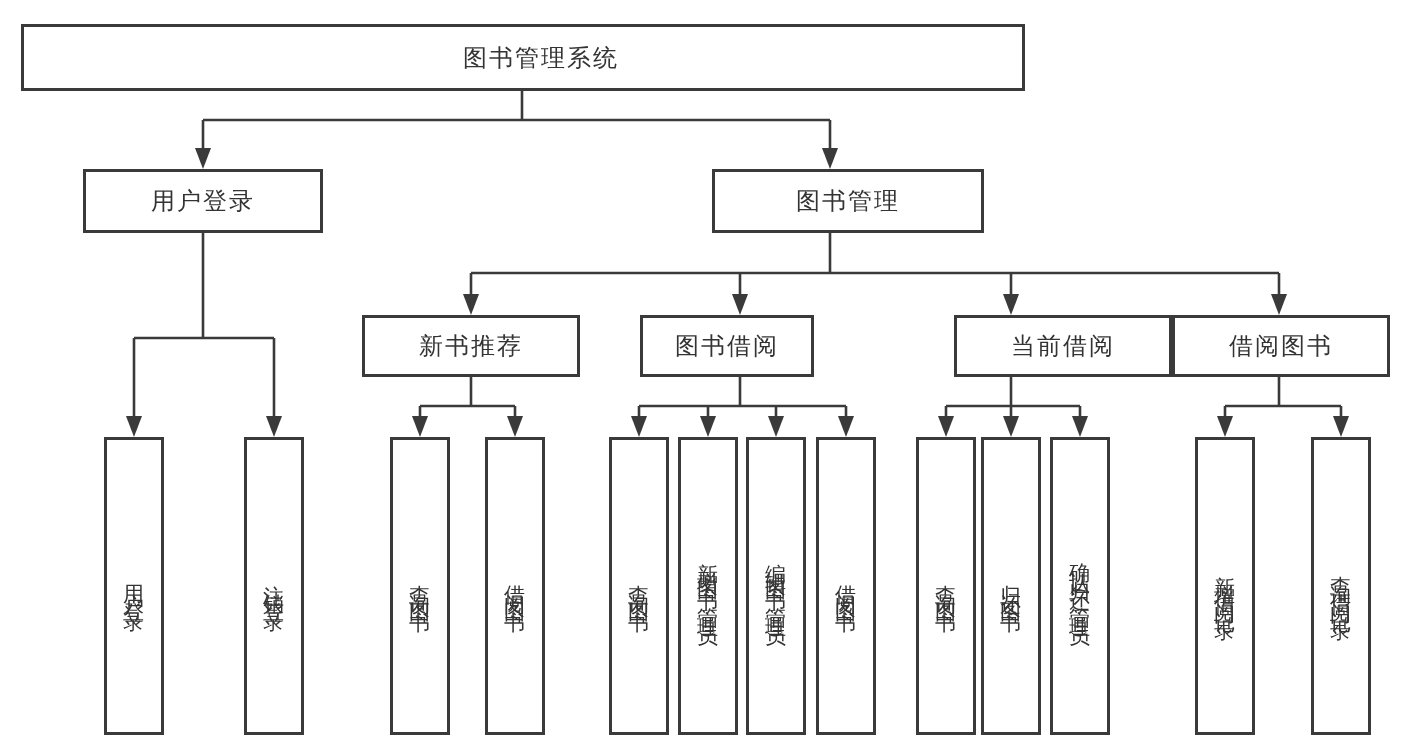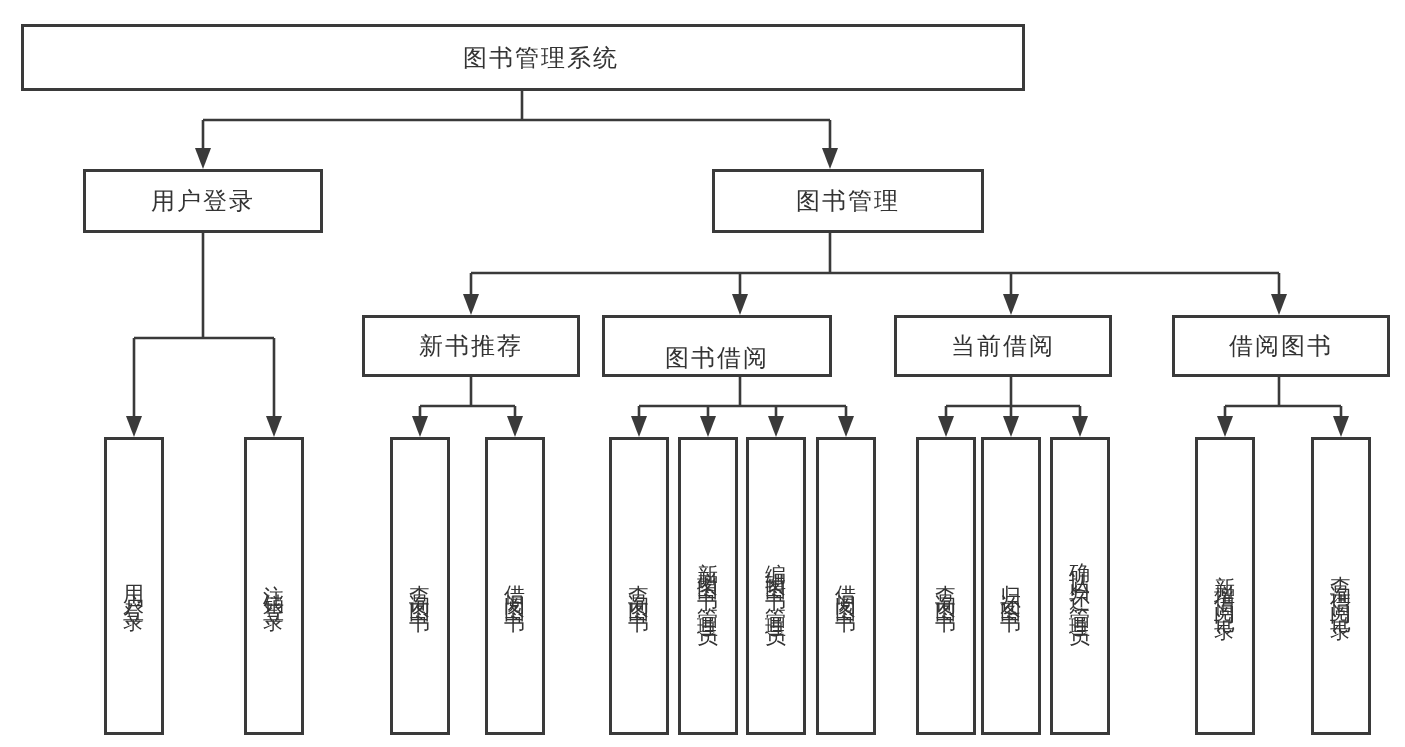--- a/index.html
+++ b/index.html
@@ -102,24 +102,24 @@
   <div class="node h-node" style="left:83px; top:169px; width:240px; height:64px;">
     <span>用户登录</span>
   </div>
   <div class="node h-node" style="left:712px; top:169px; width:272px; height:64px;">
     <span>图书管理</span>
   </div>
 
   <div class="node h-node" style="left:362px; top:315px; width:218px; height:62px;">
     <span>新书推荐</span>
   </div>
-  <div class="node h-node" style="left:602px; top:315px; width:230px; height:62px;align-items:flex-end;">
+  <div class="node h-node" style="left:640px; top:315px; width:174px; height:62px;">
     <span>图书借阅</span>
   </div>
-  <div class="node h-node" style="left:894px; top:315px; width:218px; height:62px;">
+  <div class="node h-node" style="left:954px; top:315px; width:218px; height:62px;">
     <span>当前借阅</span>
   </div>
   <div class="node h-node" style="left:1172px; top:315px; width:218px; height:62px;">
     <span>借阅图书</span>
   </div>
 
   <div class="node leaf-node" style="left:104px;">
     <span class="vtext">用户登录</span>
   </div>
   <div class="node leaf-node" style="left:244px;">

